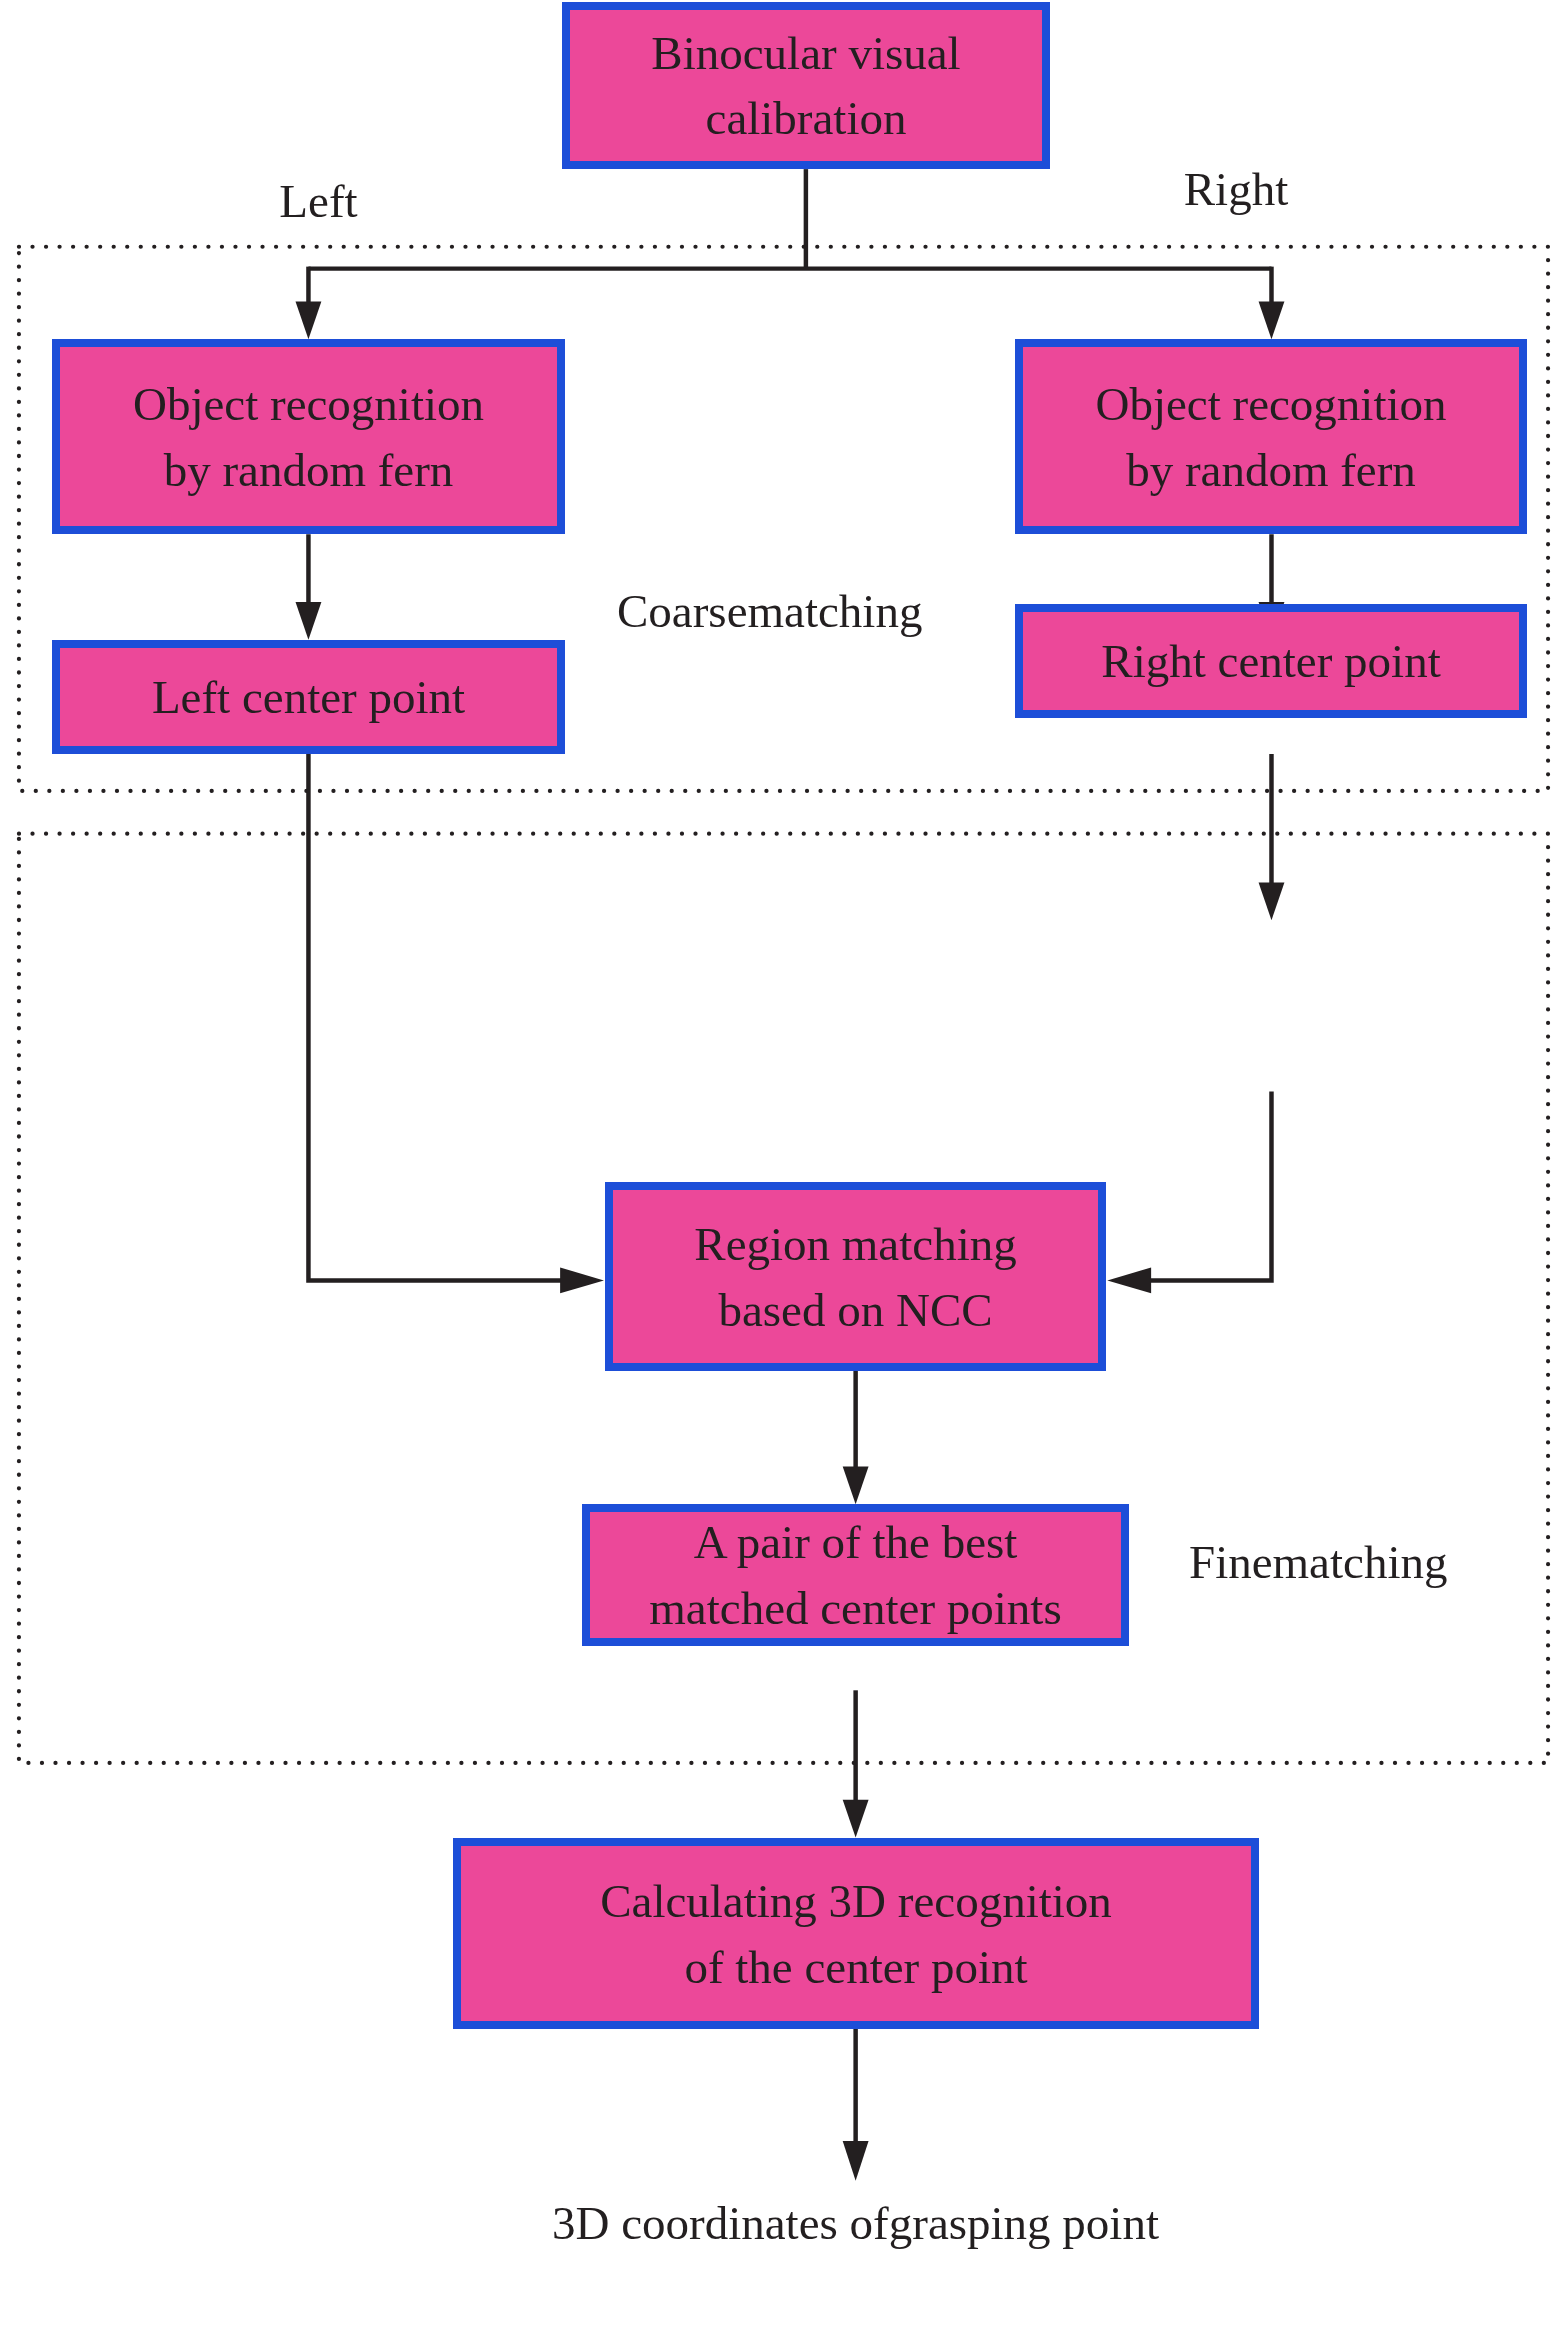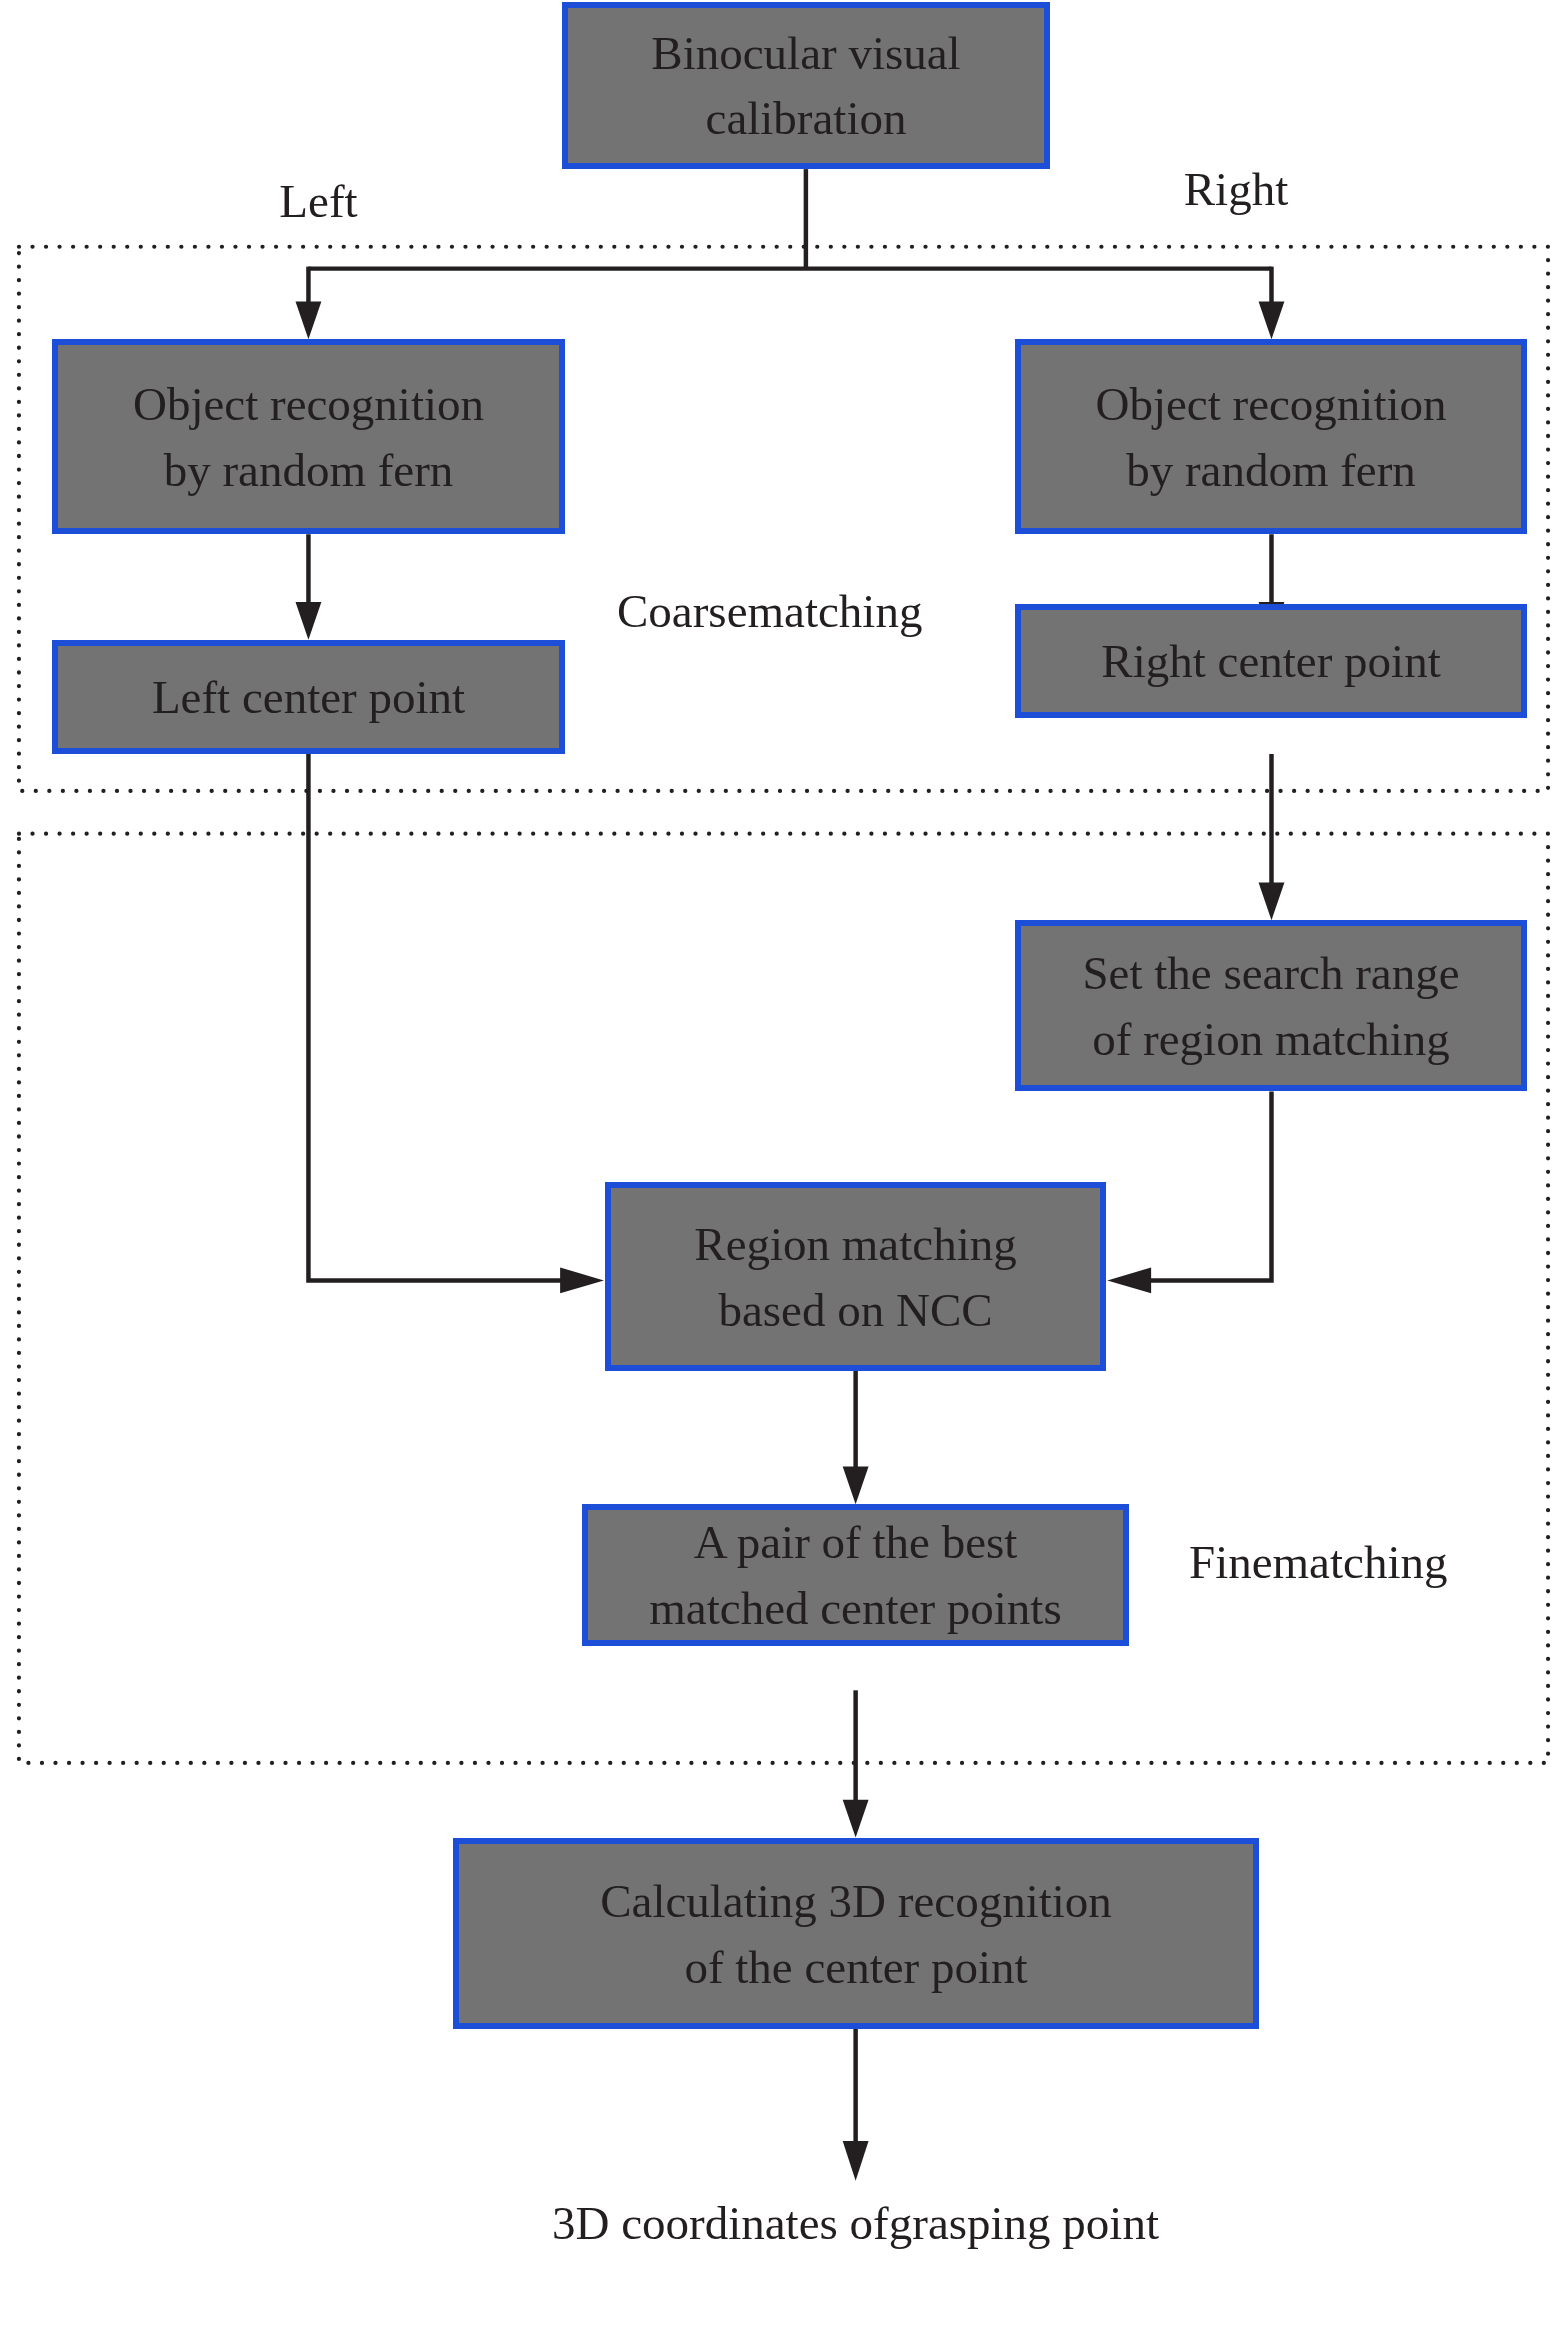--- a/index.html
+++ b/index.html
@@ -13,22 +13,22 @@
     overflow: hidden;
   }
   svg.wires {
     position: absolute;
     left: 0; top: 0;
     width: 1567px; height: 2331px;
   }
   .node {
     position: absolute;
     box-sizing: border-box;
-    border: 6px solid #1d4ed8;
-    background: #737373;
+    border: 8px solid #1d4ed8;
+    background: #ec4899;
     display: flex;
     flex-direction: column;
     align-items: center;
     justify-content: center;
     text-align: center;
     font-size: 47px;
     line-height: 66px;
     white-space: nowrap;
   }
   .plain-label {
@@ -111,24 +111,20 @@
 
   <div class="plain-label two-line" style="left:617px; top:580px; width:308px; line-height:62px;">
     <span>Coarse</span>
     <span>matching</span>
   </div>
 
   <div class="node" style="left:1015px; top:604px; width:512px; height:114px;">
     <span>Right center point</span>
   </div>
 
-  <div class="node" style="left:1015px; top:920px; width:512px; height:171px;">
-    <span>Set the search range</span>
-    <span>of region matching</span>
-  </div>
 
   <div class="node" style="left:605px; top:1182px; width:501px; height:189px;">
     <span>Region matching</span>
     <span>based on NCC</span>
   </div>
 
   <div class="node" style="left:582px; top:1504px; width:547px; height:142px;">
     <span>A pair of the best</span>
     <span>matched center points</span>
   </div>

